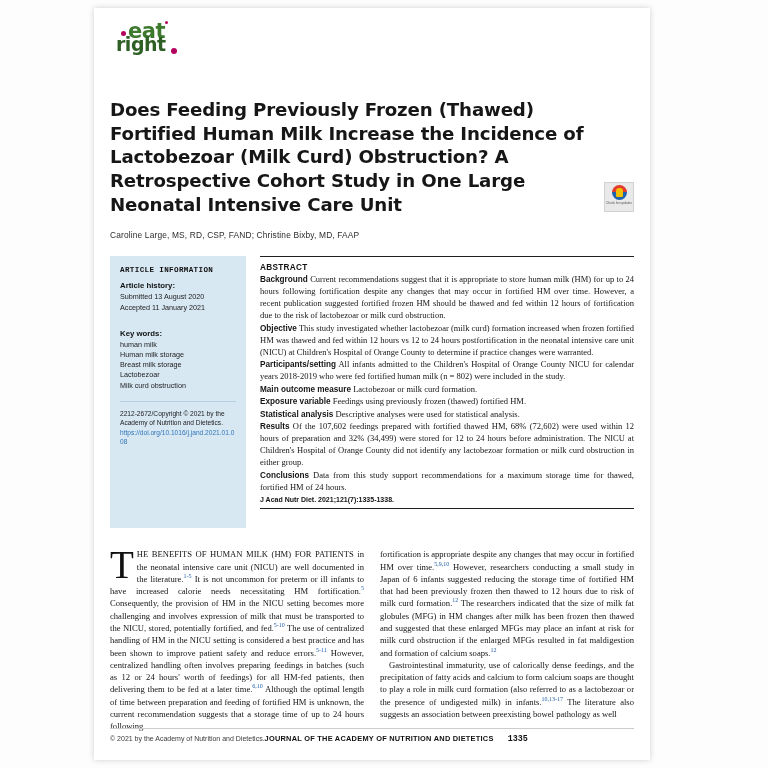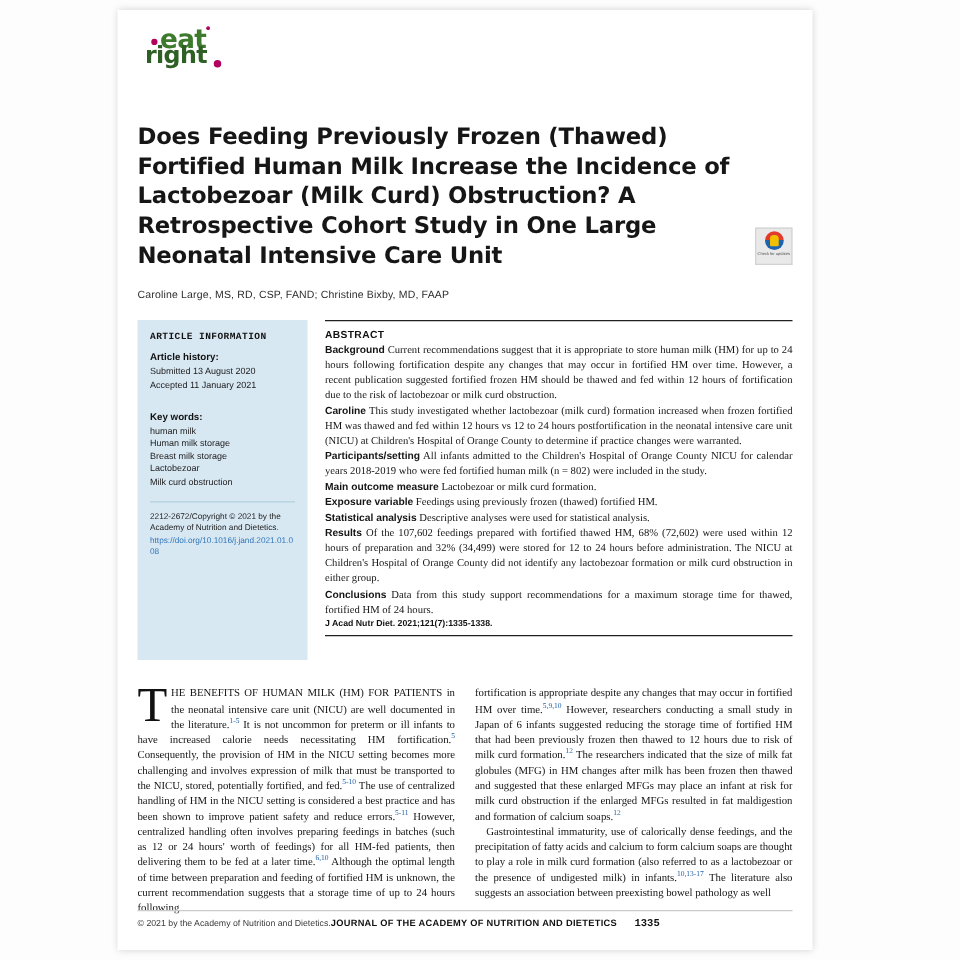--- a/index.html
+++ b/index.html
@@ -368,21 +368,21 @@
           <div class="sb-rule"></div>
           <div class="sb-copy">2212-2672/Copyright © 2021 by the Academy of Nutrition and Dietetics.</div>
           <div class="sb-doi">https://doi.org/10.1016/j.jand.2021.01.008</div>
         </aside>
 
         <section class="abstract">
           <div class="abs-rule-top"></div>
           <div class="abs-h">ABSTRACT</div>
 
           <p class="abs-p"><b>Background</b> <span>Current recommendations suggest that it is appropriate to store human milk (HM) for up to 24 hours following fortification despite any changes that may occur in fortified HM over time. However, a recent publication suggested fortified frozen HM should be thawed and fed within 12 hours of fortification due to the risk of lactobezoar or milk curd obstruction.</span></p>
-          <p class="abs-p"><b>Caroline</b> <span>This study investigated whether lactobezoar (milk curd) formation increased when frozen fortified HM was thawed and fed within 12 hours vs 12 to 24 hours postfortification in the neonatal intensive care unit (NICU) at Children's Hospital of Orange County to determine if practice changes were warranted.</span></p>
+          <p class="abs-p"><b>Objective</b> <span>This study investigated whether lactobezoar (milk curd) formation increased when frozen fortified HM was thawed and fed within 12 hours vs 12 to 24 hours postfortification in the neonatal intensive care unit (NICU) at Children's Hospital of Orange County to determine if practice changes were warranted.</span></p>
           <p class="abs-p"><b>Participants/setting</b> <span>All infants admitted to the Children's Hospital of Orange County NICU for calendar years 2018-2019 who were fed fortified human milk (n = 802) were included in the study.</span></p>
           <p class="abs-p"><b>Main outcome measure</b> <span>Lactobezoar or milk curd formation.</span></p>
           <p class="abs-p"><b>Exposure variable</b> <span>Feedings using previously frozen (thawed) fortified HM.</span></p>
           <p class="abs-p"><b>Statistical analysis</b> <span>Descriptive analyses were used for statistical analysis.</span></p>
           <p class="abs-p"><b>Results</b> <span>Of the 107,602 feedings prepared with fortified thawed HM, 68% (72,602) were used within 12 hours of preparation and 32% (34,499) were stored for 12 to 24 hours before administration. The NICU at Children's Hospital of Orange County did not identify any lactobezoar formation or milk curd obstruction in either group.</span></p>
           <p class="abs-p"><b>Conclusions</b> <span>Data from this study support recommendations for a maximum storage time for thawed, fortified HM of 24 hours.</span></p>
 
           <div class="abs-cite">J Acad Nutr Diet. 2021;121(7):1335-1338.</div>
           <div class="abs-rule-bottom"></div>
         </section>

